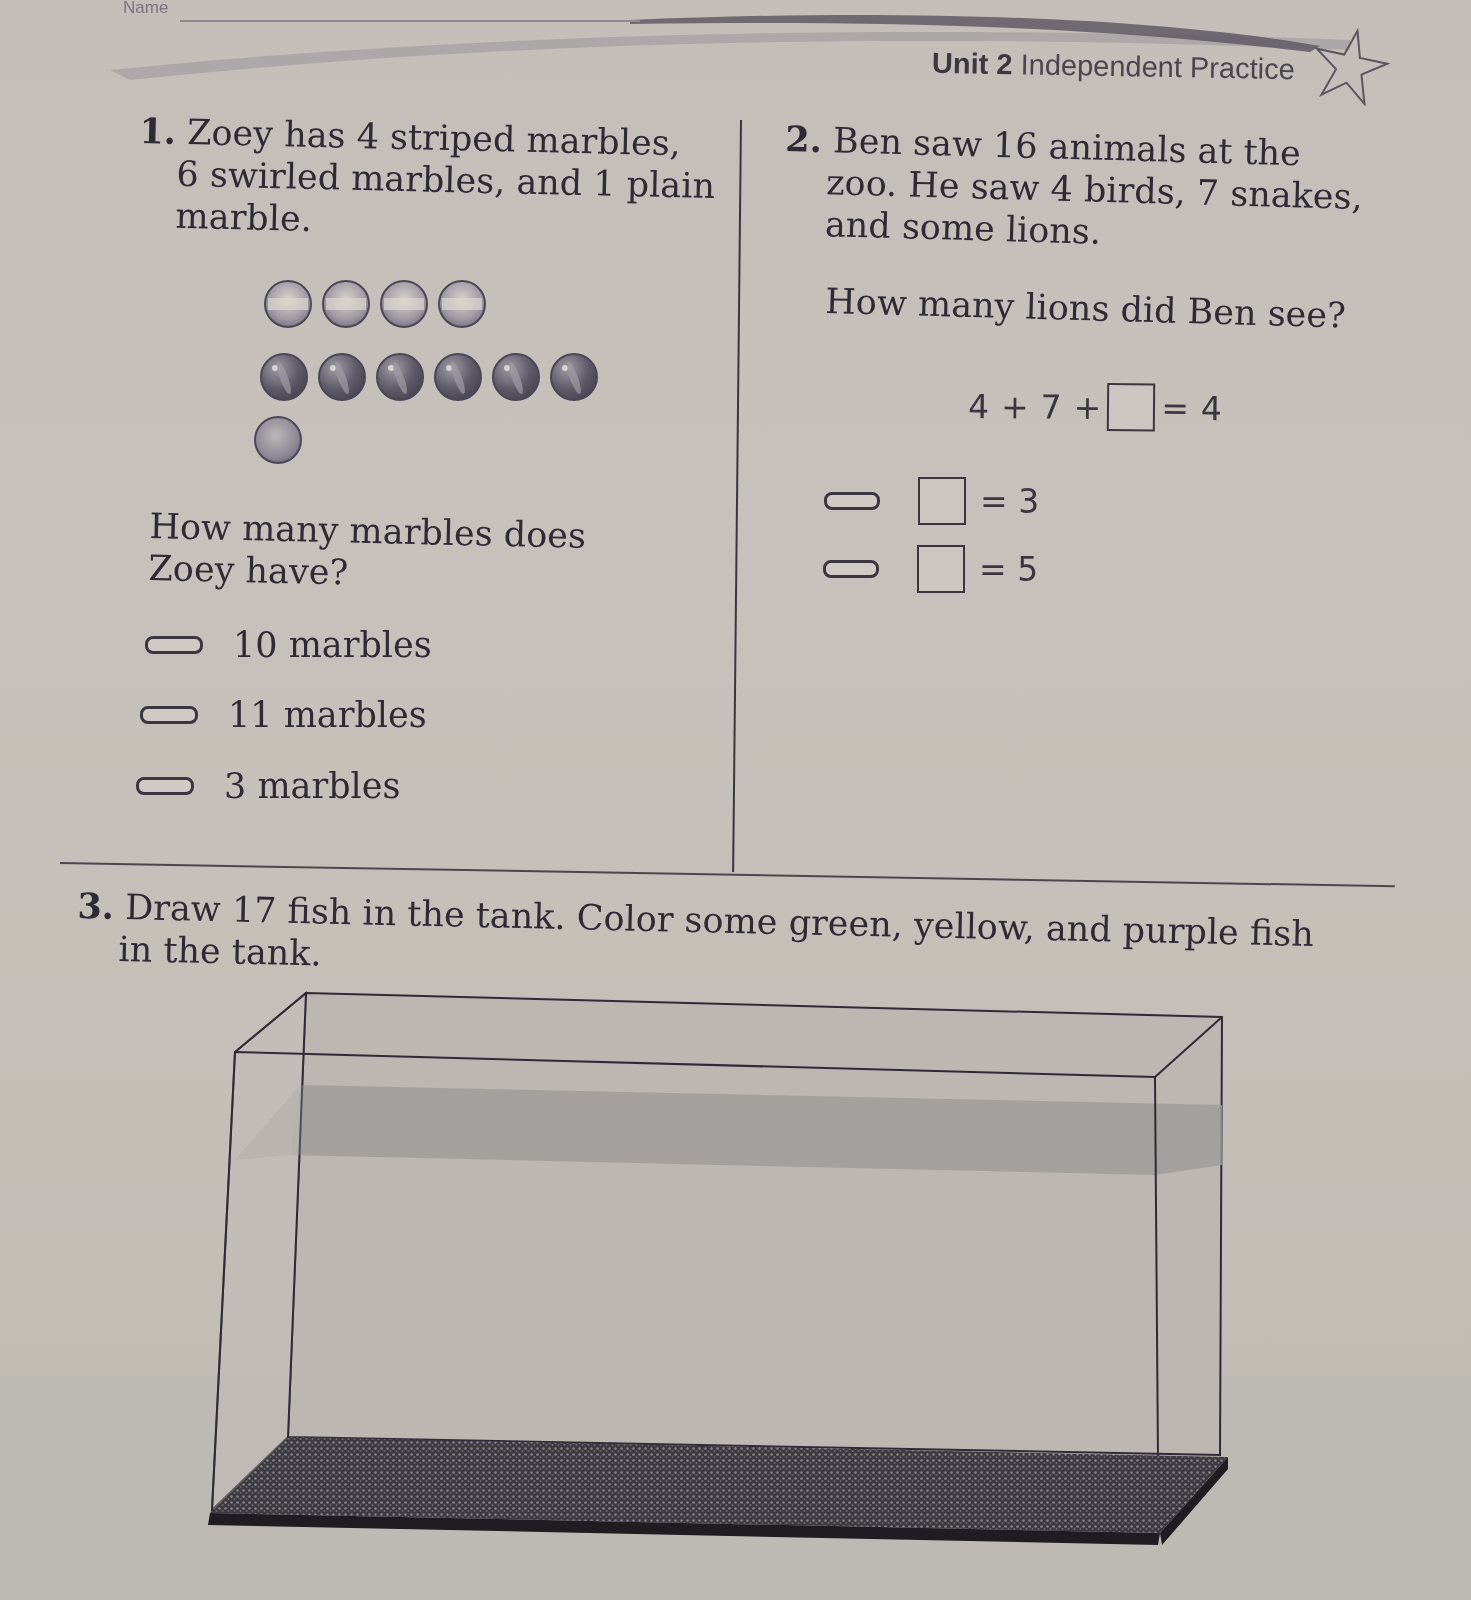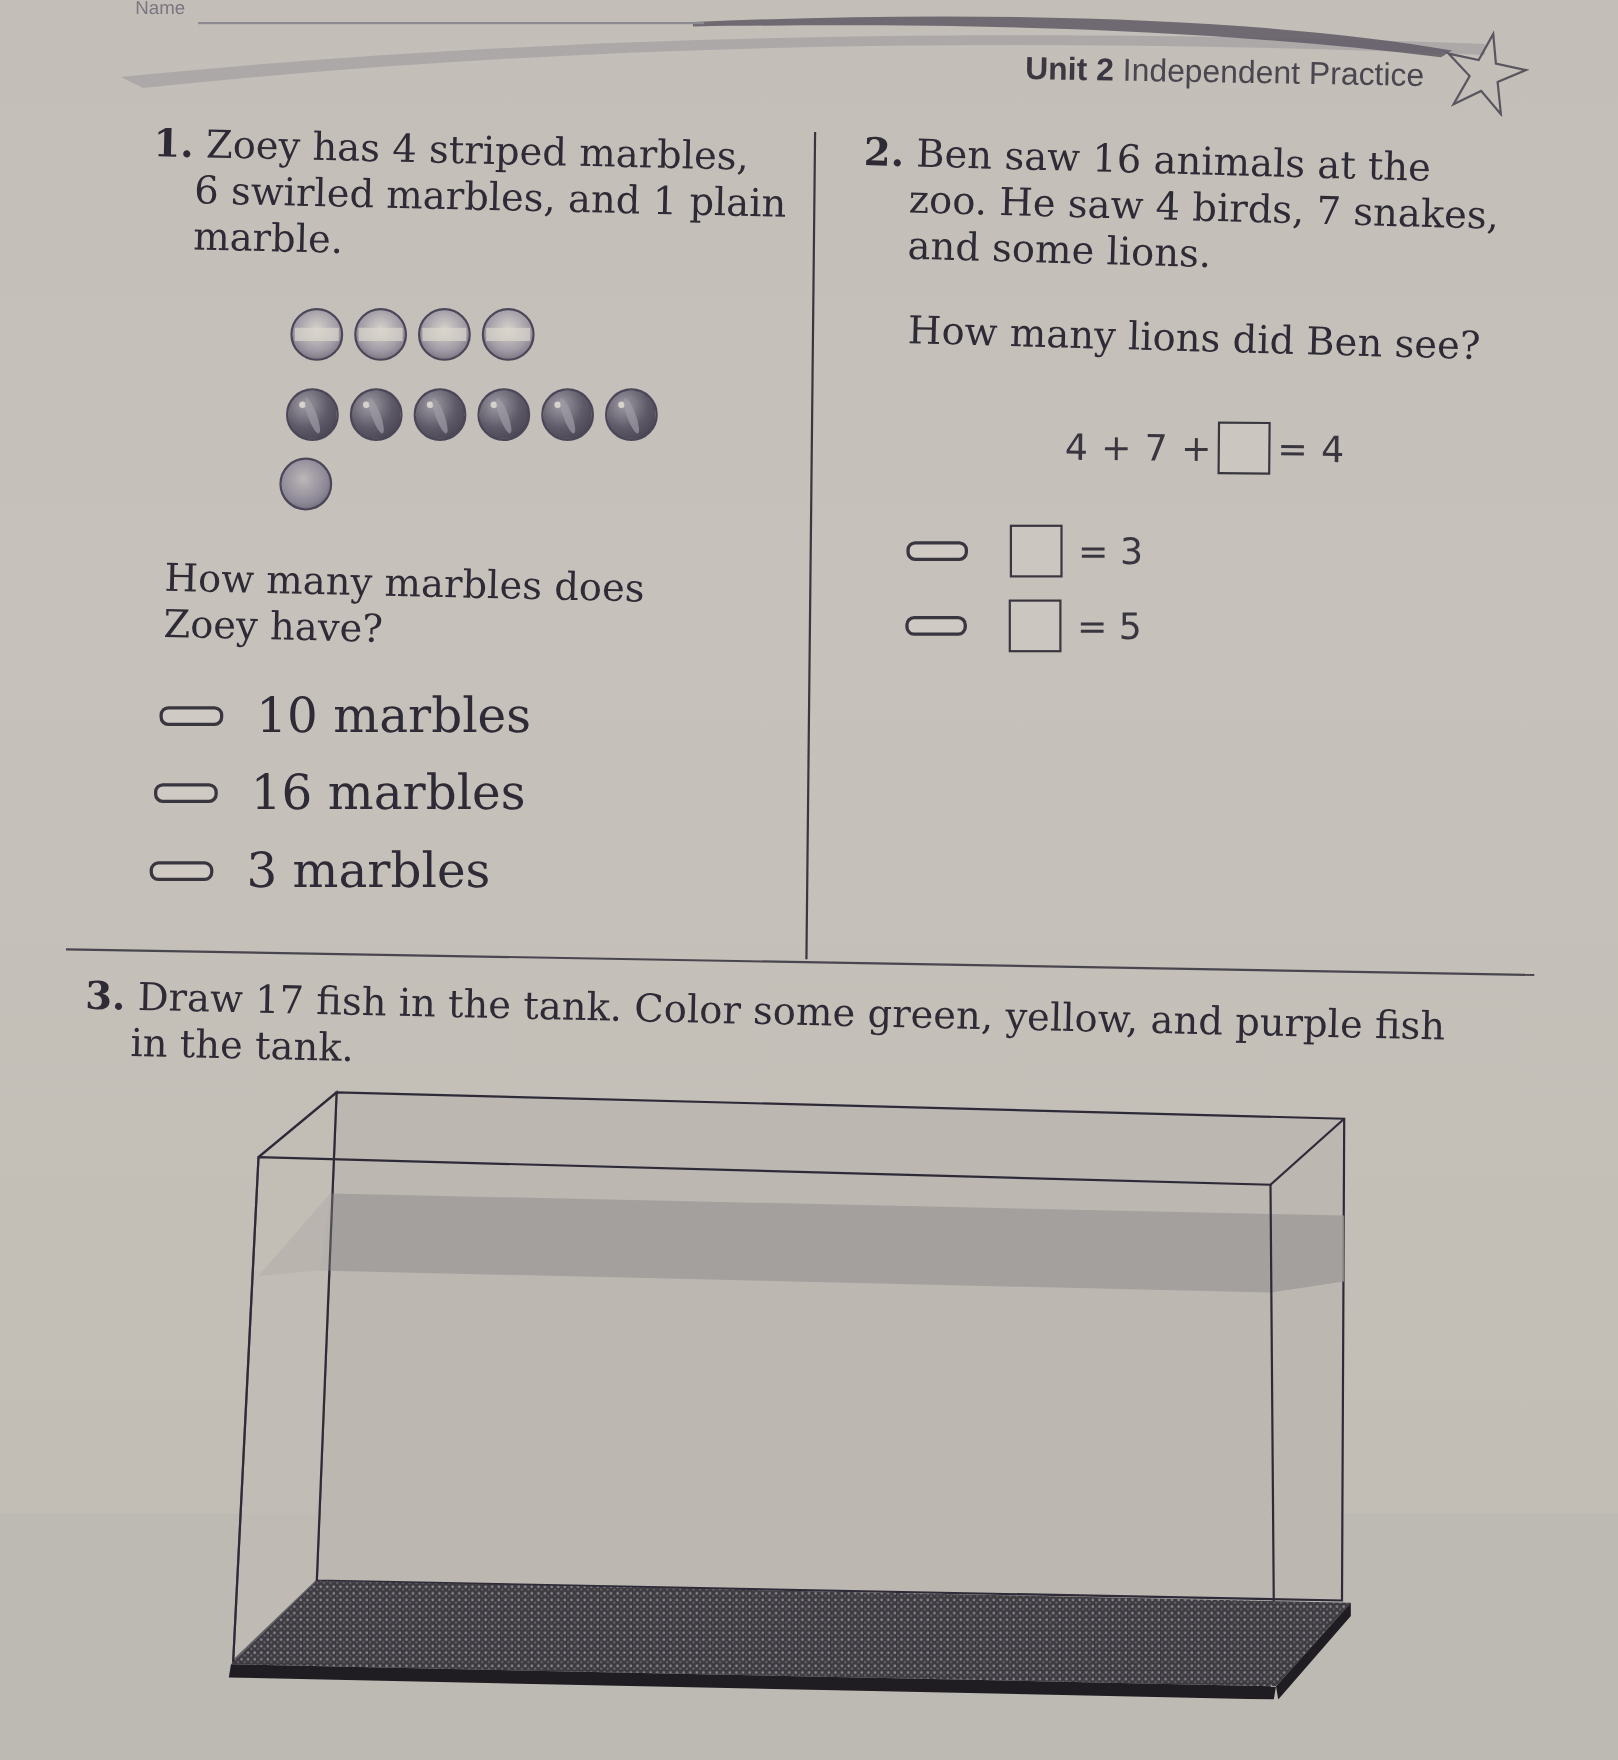--- a/index.html
+++ b/index.html
@@ -47,21 +47,21 @@
   .marble.swirled::after { content:""; position:absolute; left:18px; top:6px; width:8px; height:34px; border-radius:50%; background: rgba(160,155,165,0.7); transform: rotate(-20deg); }
   .marble.plain { background: radial-gradient(circle at 45% 40%, #bcb7b8 0%, #8d8896 60%, #5b5667 100%); }
 
   .q1-question { left: 150px; top: 505px; width: 500px; transform: rotate(1.3deg); transform-origin: left top; }
 
   .choice { display: flex; align-items: center; position: absolute; }
   .bubble {
     width: 58px; height: 18px; border: 3px solid #3a3640; border-radius: 8px;
     box-sizing: border-box; background: #cfcac3; cursor: pointer;
   }
-  .choice-label { font-size: 44px; margin-left: 30px; color: #2f2b36; }
+  .choice-label { font-size: 35px; margin-left: 30px; color: #2f2b36; }
   .c1a { left: 145px; top: 625px; }
   .c1b { left: 140px; top: 695px; }
   .c1c { left: 136px; top: 766px; }
 
   .q2 { left: 786px; top: 118px; width: 600px; transform: rotate(1.6deg); transform-origin: left top; }
   .q2 .indent { padding-left: 42px; display: block; }
   .q2-question { left: 826px; top: 280px; width: 560px; transform: rotate(1.6deg); transform-origin: left top; }
 
   .equation { left: 962px; top: 383px; display: flex; align-items: center; font-family: "DejaVu Sans", sans-serif; font-size: 33px; color: #3a3640; transform: rotate(0.5deg); }
   .equation span { margin: 0 6px; }
@@ -136,21 +136,21 @@
     <div>How many marbles does</div>
     <div>Zoey have?</div>
   </div>
 
   <div class="choice c1a">
     <div class="bubble"></div>
     <span class="choice-label">10 marbles</span>
   </div>
   <div class="choice c1b">
     <div class="bubble"></div>
-    <span class="choice-label">16 marbles</span>
+    <span class="choice-label">11 marbles</span>
   </div>
   <div class="choice c1c">
     <div class="bubble"></div>
     <span class="choice-label">3 marbles</span>
   </div>
 
   <div class="abs q-text q2">
     <span class="q-num">2.</span>
     <span>Ben saw 16 animals at the</span>
     <span class="indent">zoo. He saw 4 birds, 7 snakes,</span>

